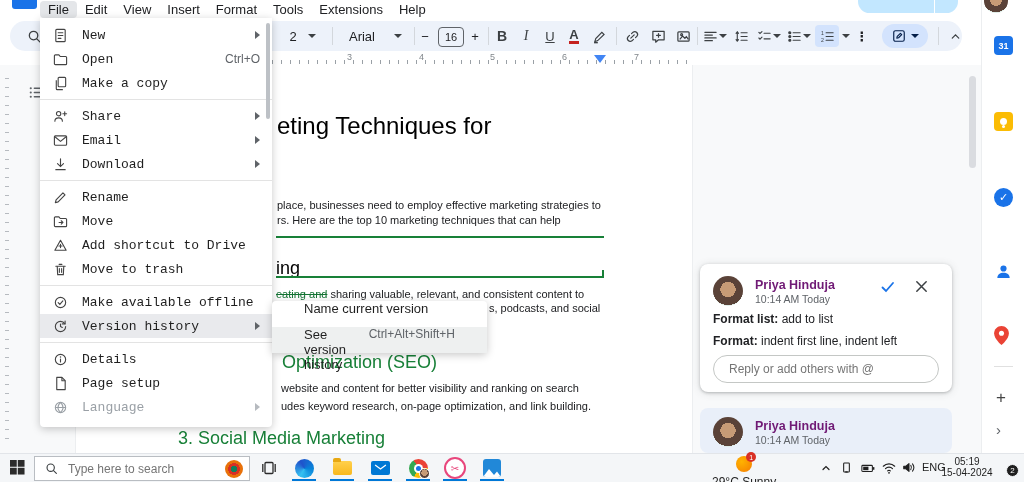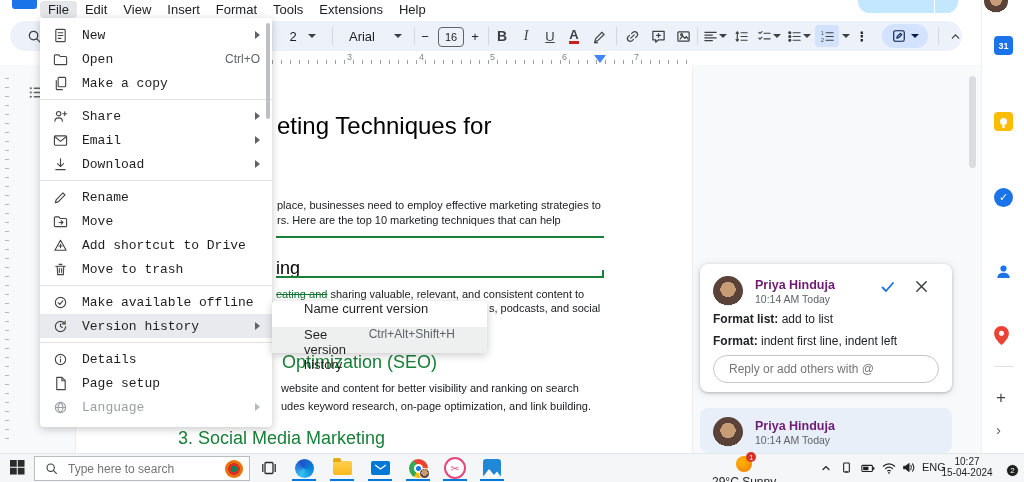--- a/index.html
+++ b/index.html
@@ -610,21 +610,21 @@
       </svg>
   </span>
   <span class="tray-ico" style="left:902px;">
     <svg width="14" height="13" viewBox="0 0 16 14" stroke="#1f1f1f" fill="none" stroke-width="1.2" stroke-linejoin="round">
         <path d="M2 5.5v3h2.5L8 11.5v-9L4.5 5.5z" fill="#1f1f1f"></path>
         <path d="M10 4.5a4.5 4.5 0 0 1 0 5M12 2.8a7 7 0 0 1 0 8.4" stroke-linecap="round"></path>
       </svg>
   </span>
   <span class="tray-ico" id="tray-lang" style="left:922px;top:461px;">ENG</span>
   <div class="abs" id="tray-clock">
-    <div>10:27</div>
+    <div>05:19</div>
     <div>15-04-2024</div>
   </div>
   <span class="abs" id="notif-wrap">
     <span id="notif-ico"></span>
     <span id="notif-badge">2</span>
   </span>
 
 </div>
 
 </body></html>

